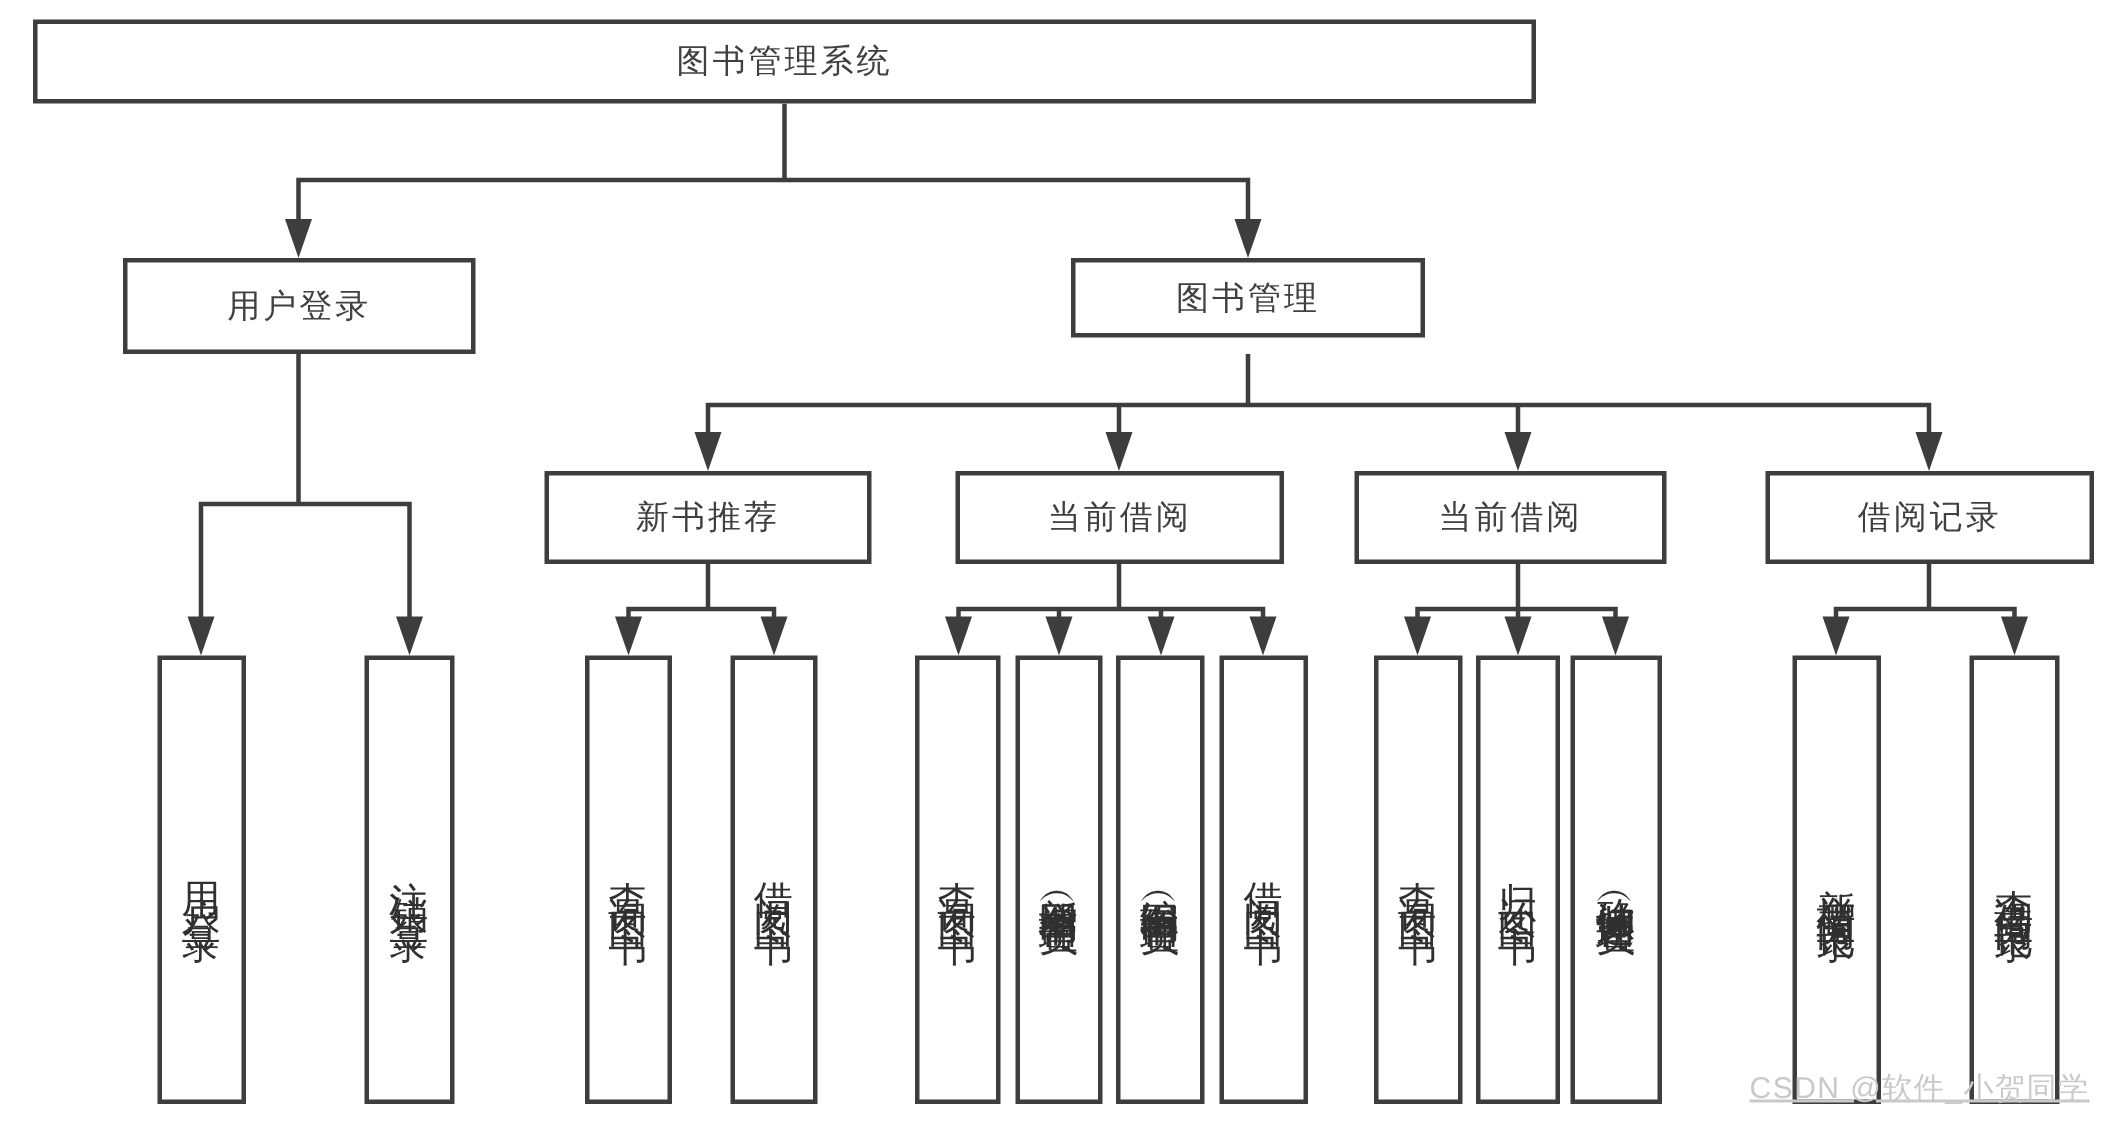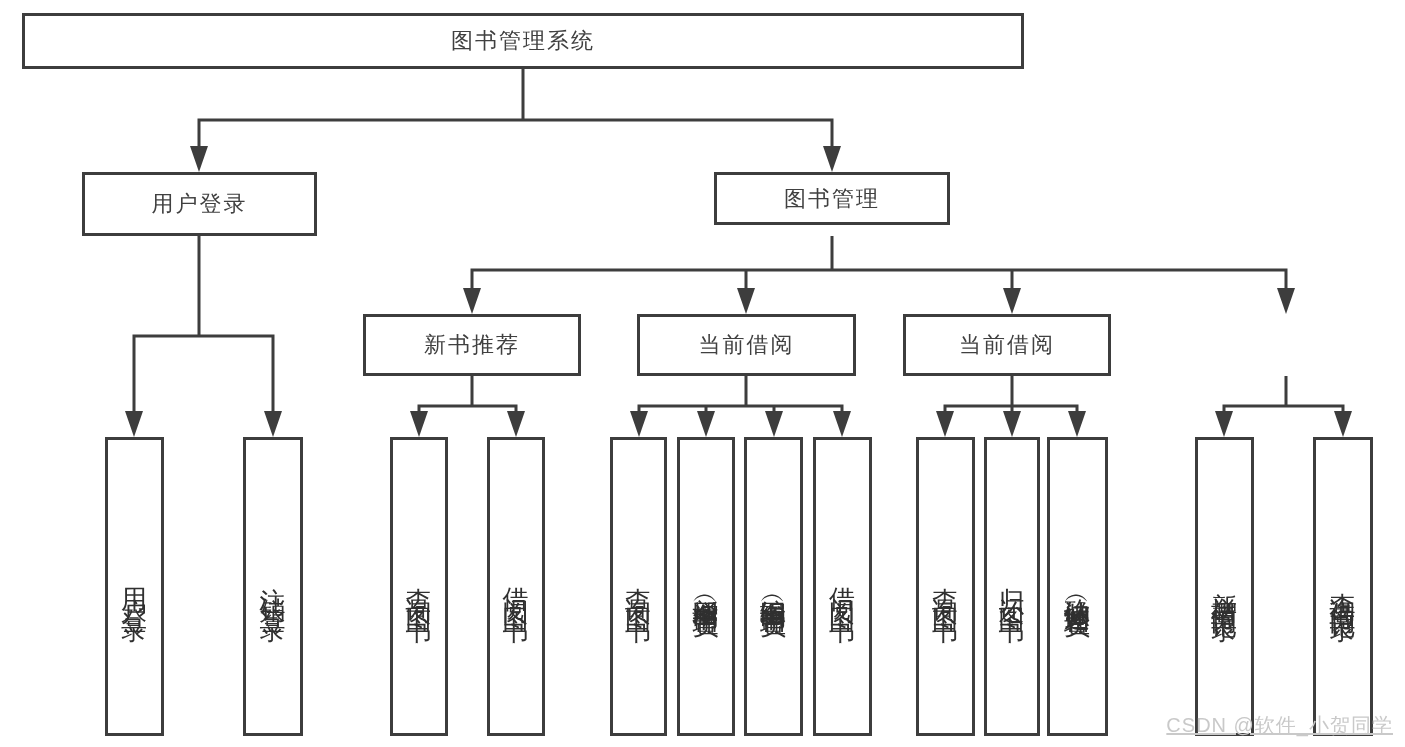--- a/index.html
+++ b/index.html
@@ -142,20 +142,23 @@
 
   <div class="hbox" style="left:363px; top:314px; width:218px; height:62px;">
     <span>新书推荐</span>
   </div>
   <div class="hbox" style="left:637px; top:314px; width:219px; height:62px;">
     <span>当前借阅</span>
   </div>
   <div class="hbox" style="left:903px; top:314px; width:208px; height:62px;">
     <span>当前借阅</span>
   </div>
+  <div class="hbox" style="left:1177px; top:314px; width:219px; height:62px;">
+    <span>借阅记录</span>
+  </div>
 
   <div class="vbox" style="left:105px; width:59px;">
     <span style="letter-spacing: 10px;">用户登录</span>
   </div>
   <div class="vbox" style="left:243px; width:60px;">
     <span style="letter-spacing: 10px;">注销登录</span>
   </div>
 
   <div class="vbox" style="left:390px; width:58px;">
     <span style="letter-spacing: 10px;">查询图书</span>

